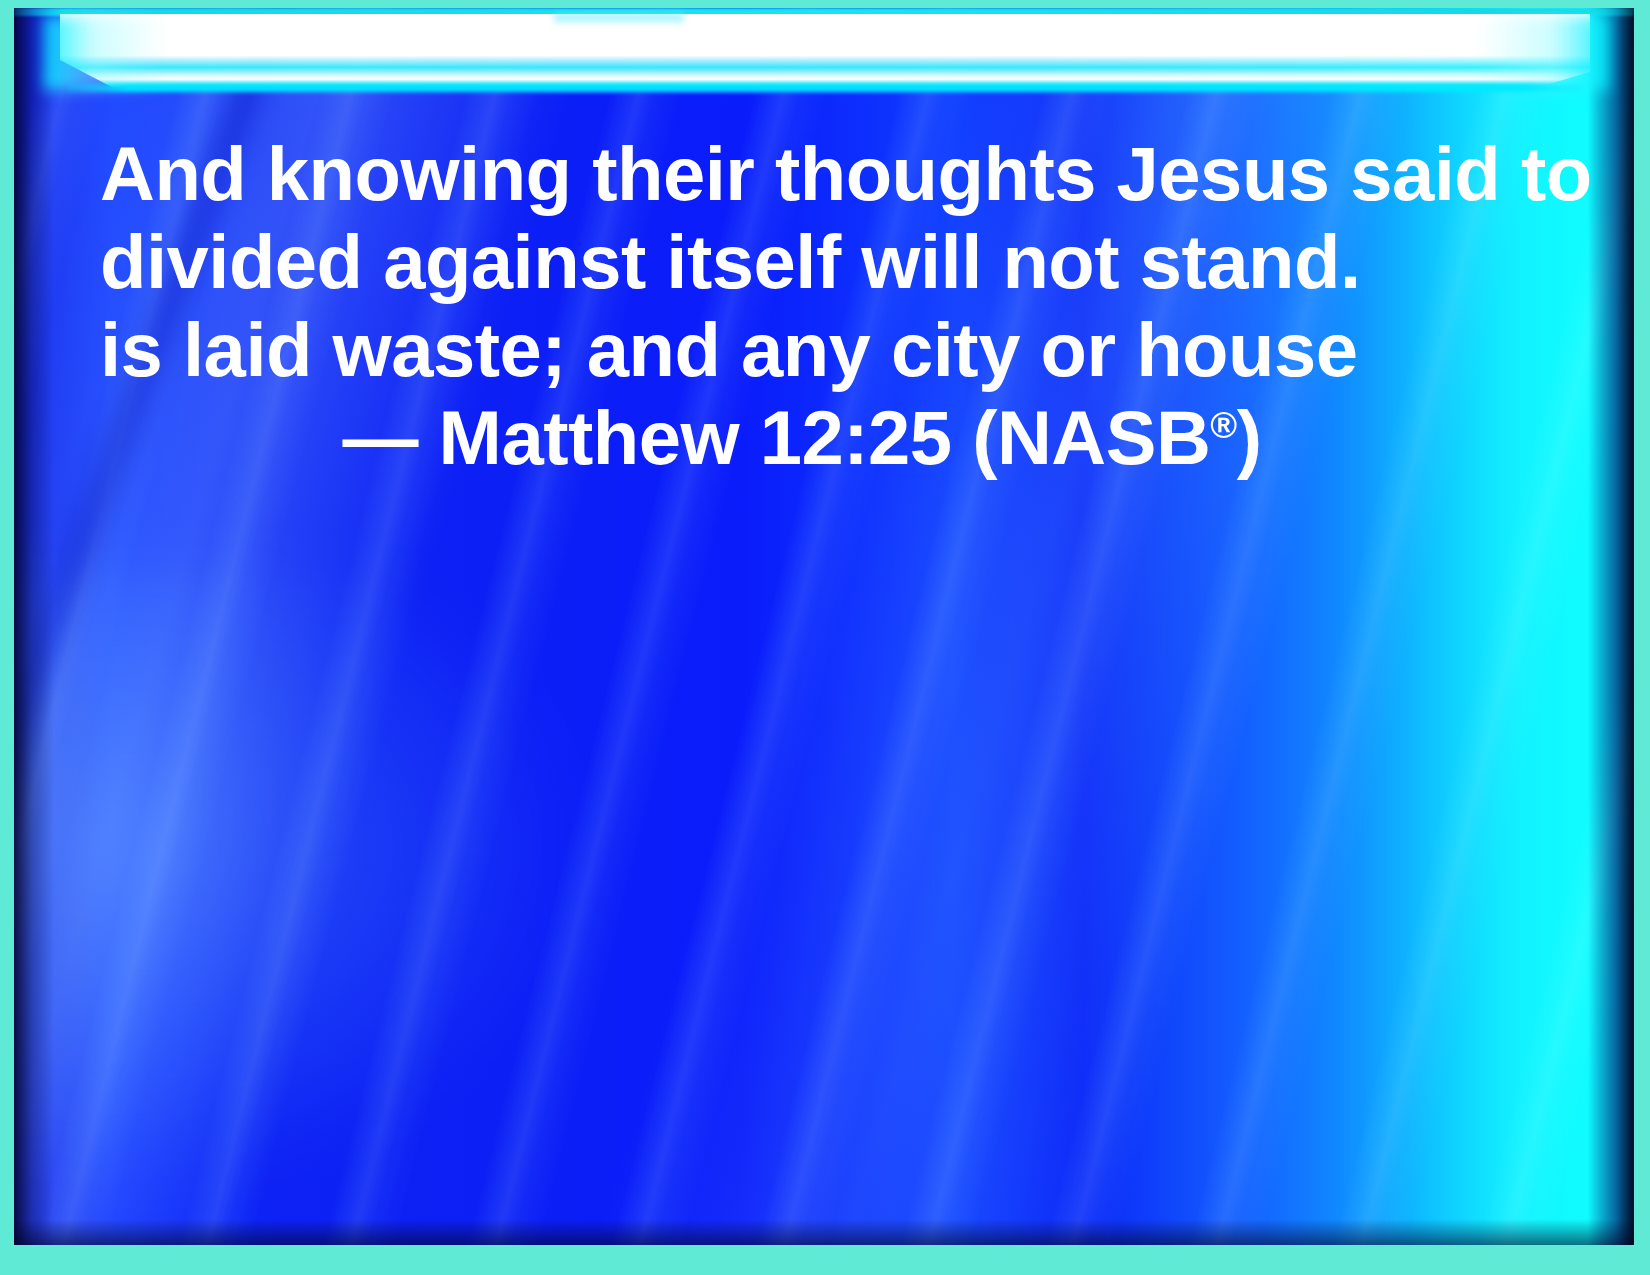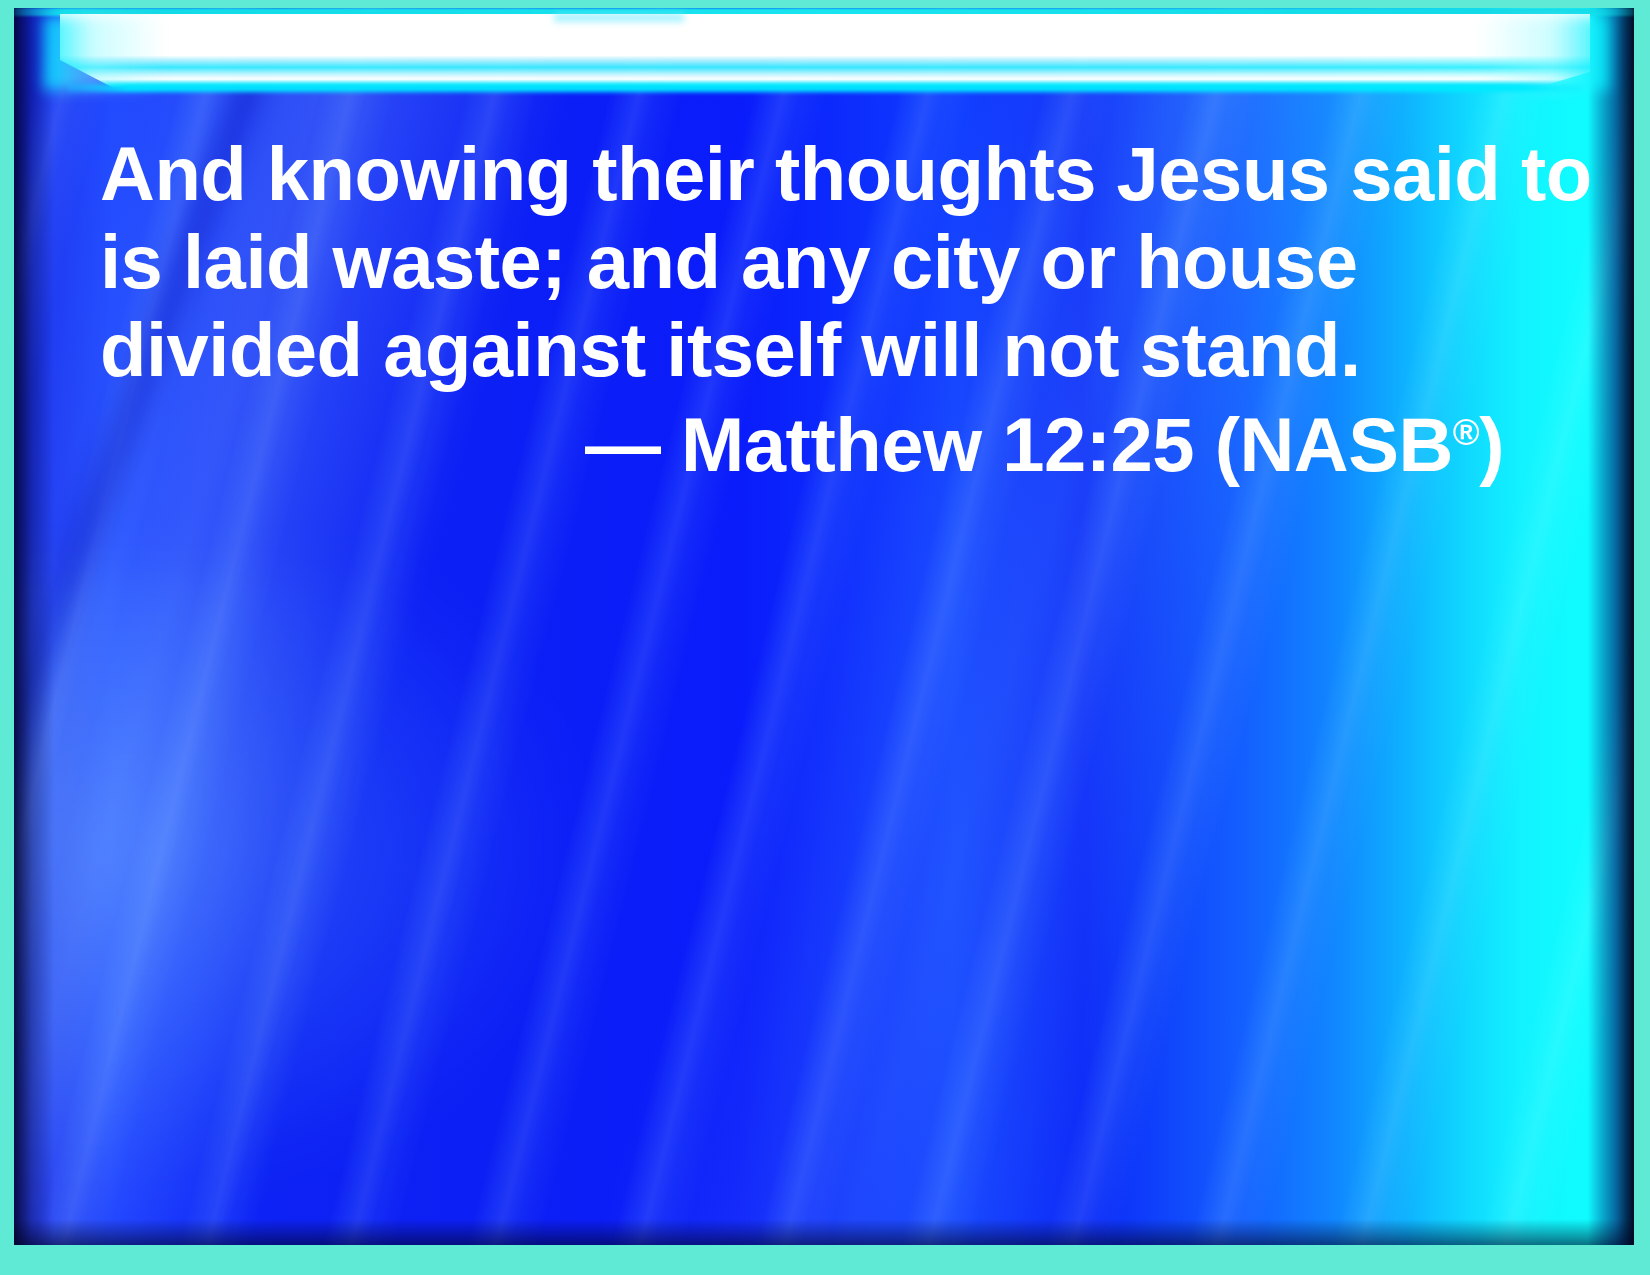--- a/index.html
+++ b/index.html
@@ -302,23 +302,23 @@
     font-stretch: condensed;
     text-rendering: optimizeLegibility;
   }
   .verse-attrib {
     color: #ffffff;
     font-weight: bold;
     font-size: 76px;
     line-height: 88px;
     letter-spacing: -0.5px;
     white-space: nowrap;
-    text-align: right;
+    text-align: center;
     padding-right: 16px;
-    margin-top: 7px;
+    margin-top: 0;
   }
   .verse-attrib .reg {
     font-size: 0.48em;
     vertical-align: super;
     line-height: 0;
     font-weight: bold;
   }
 </style>
 </head>
 <body>
@@ -342,19 +342,19 @@
       <div class="band-cyan-line"></div>
       <div class="band-white"></div>
       <div class="band-notch"></div>
       <div class="band-glow-l"></div>
       <div class="band-glow-r"></div>
       <div class="band-bottom-cyan"></div>
     </div>
 
     <div class="verse-block">
       <div class="verse-line">And knowing their thoughts Jesus said to</div>
+      <div class="verse-line">divided against itself will not stand.</div>
       <div class="verse-line">is laid waste; and any city or house</div>
-      <div class="verse-line">divided against itself will not stand.</div>
       <div class="verse-attrib"><span>— Matthew 12:25 (NASB</span><span class="reg">®</span><span>)</span></div>
     </div>
 
   </div>
 </div>
 
 </body></html>

